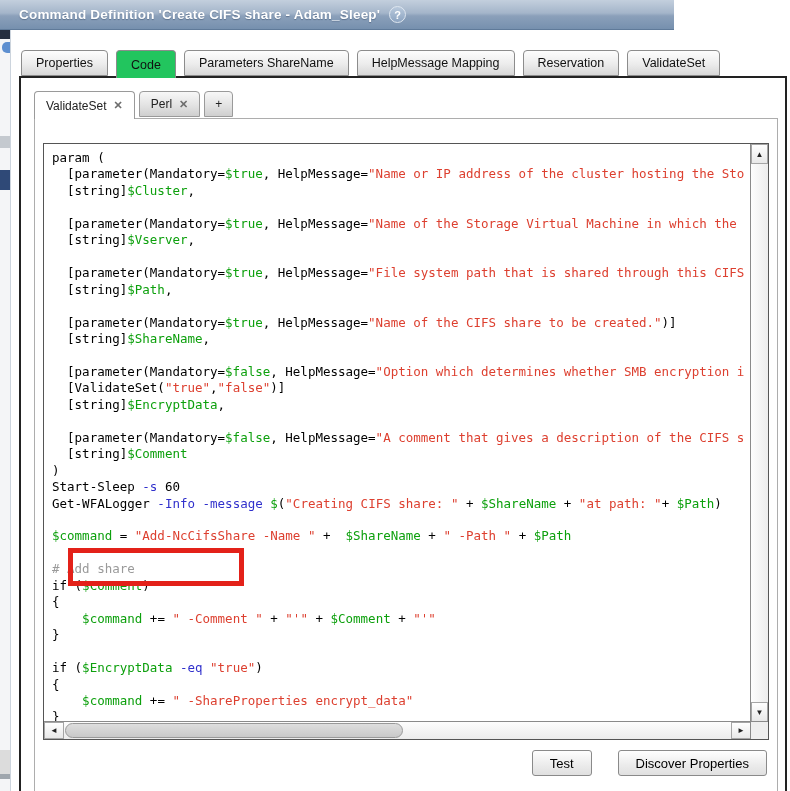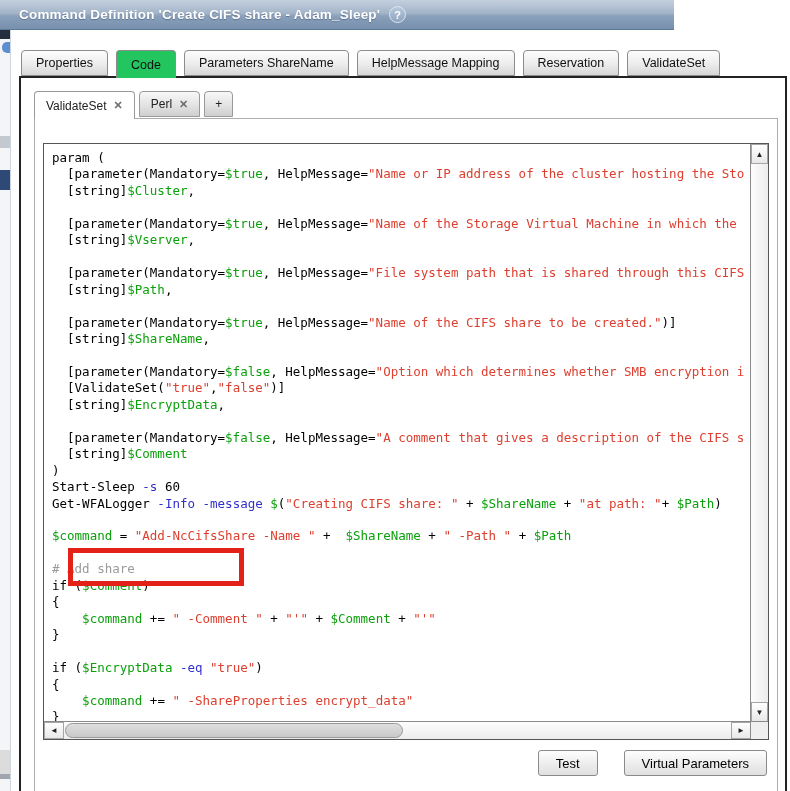--- a/index.html
+++ b/index.html
@@ -206,19 +206,19 @@
               </div>
           </div>
 
           <div id="corner"></div>
         </div>
 
         <div id="highlight-box" style="border-color: rgb(227, 33, 25);"></div>
 
         <div id="footer-buttons">
           <div class="btn">Test</div>
-          <div class="btn">Virtual Parameters</div>
+          <div class="btn">Discover Properties</div>
         </div>
 
       </div>
     </div>
   </div>
 </div>
 
 </body></html>

